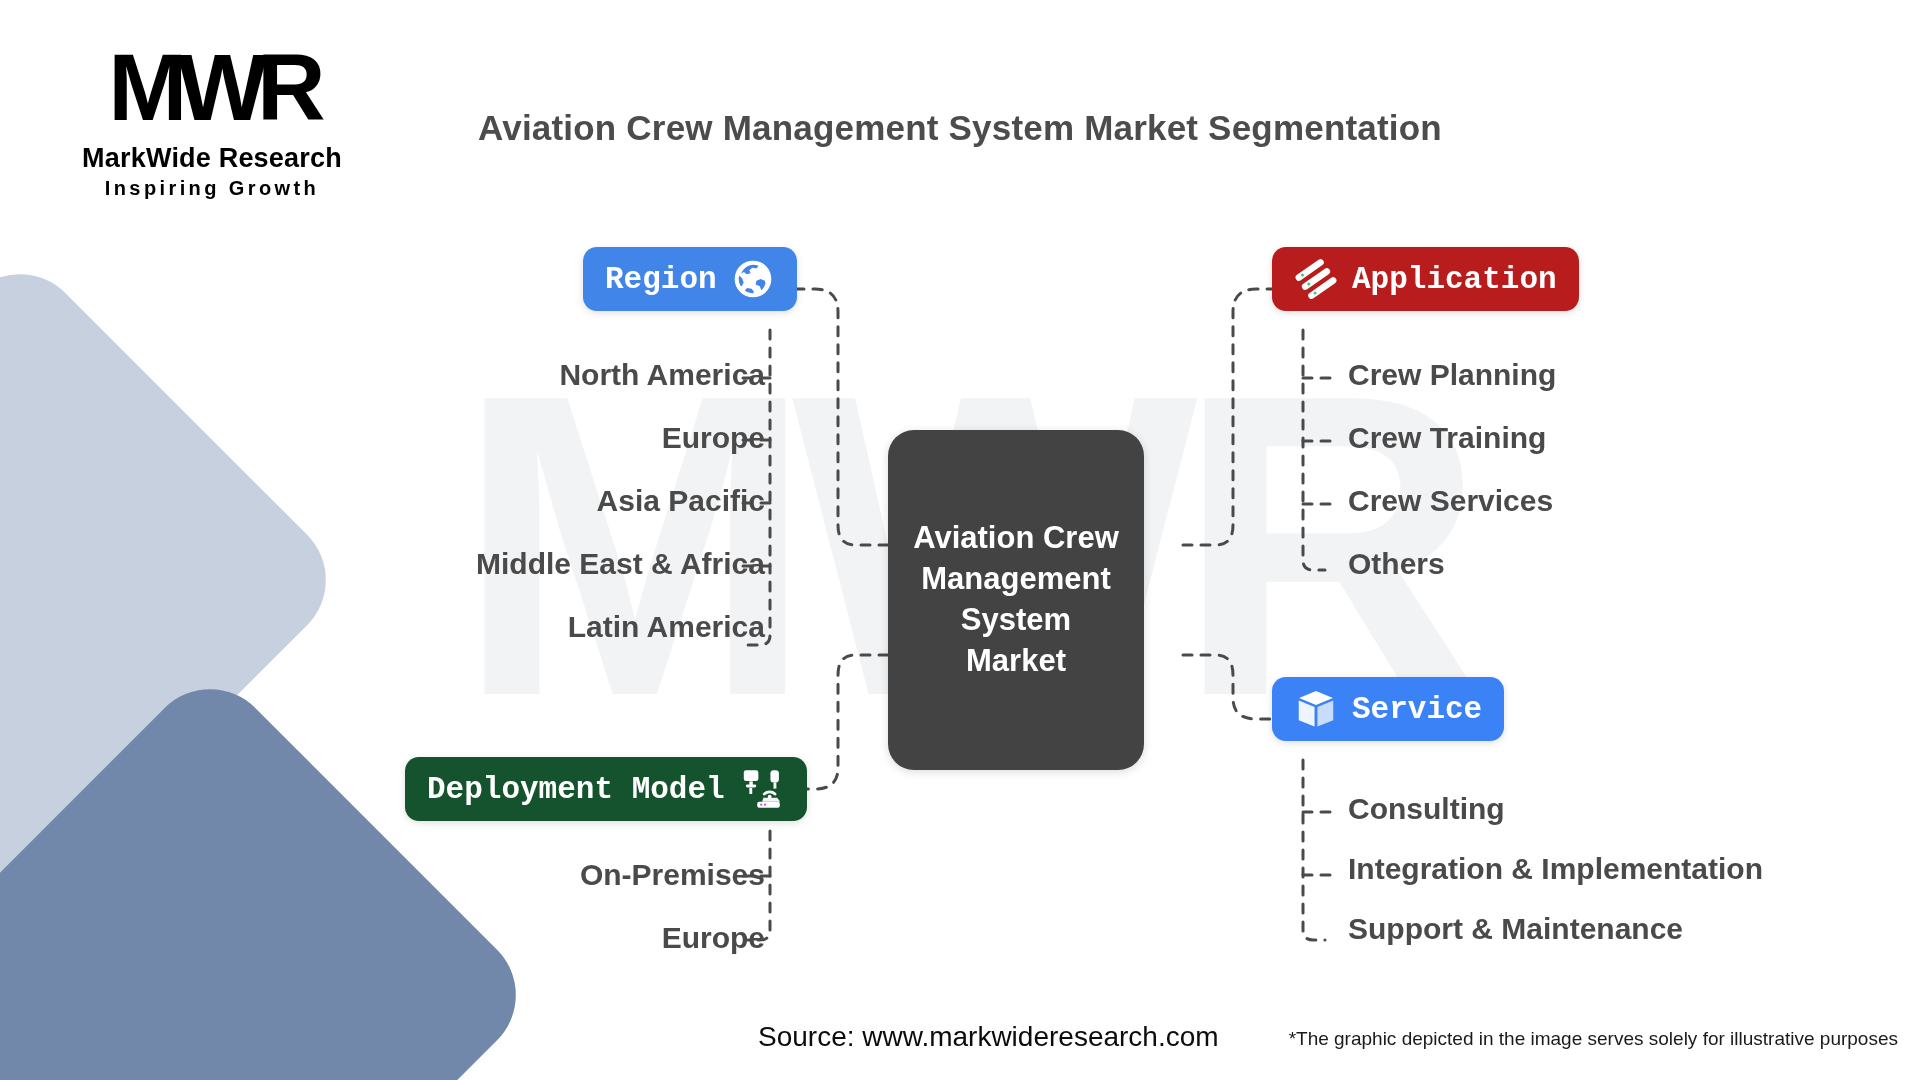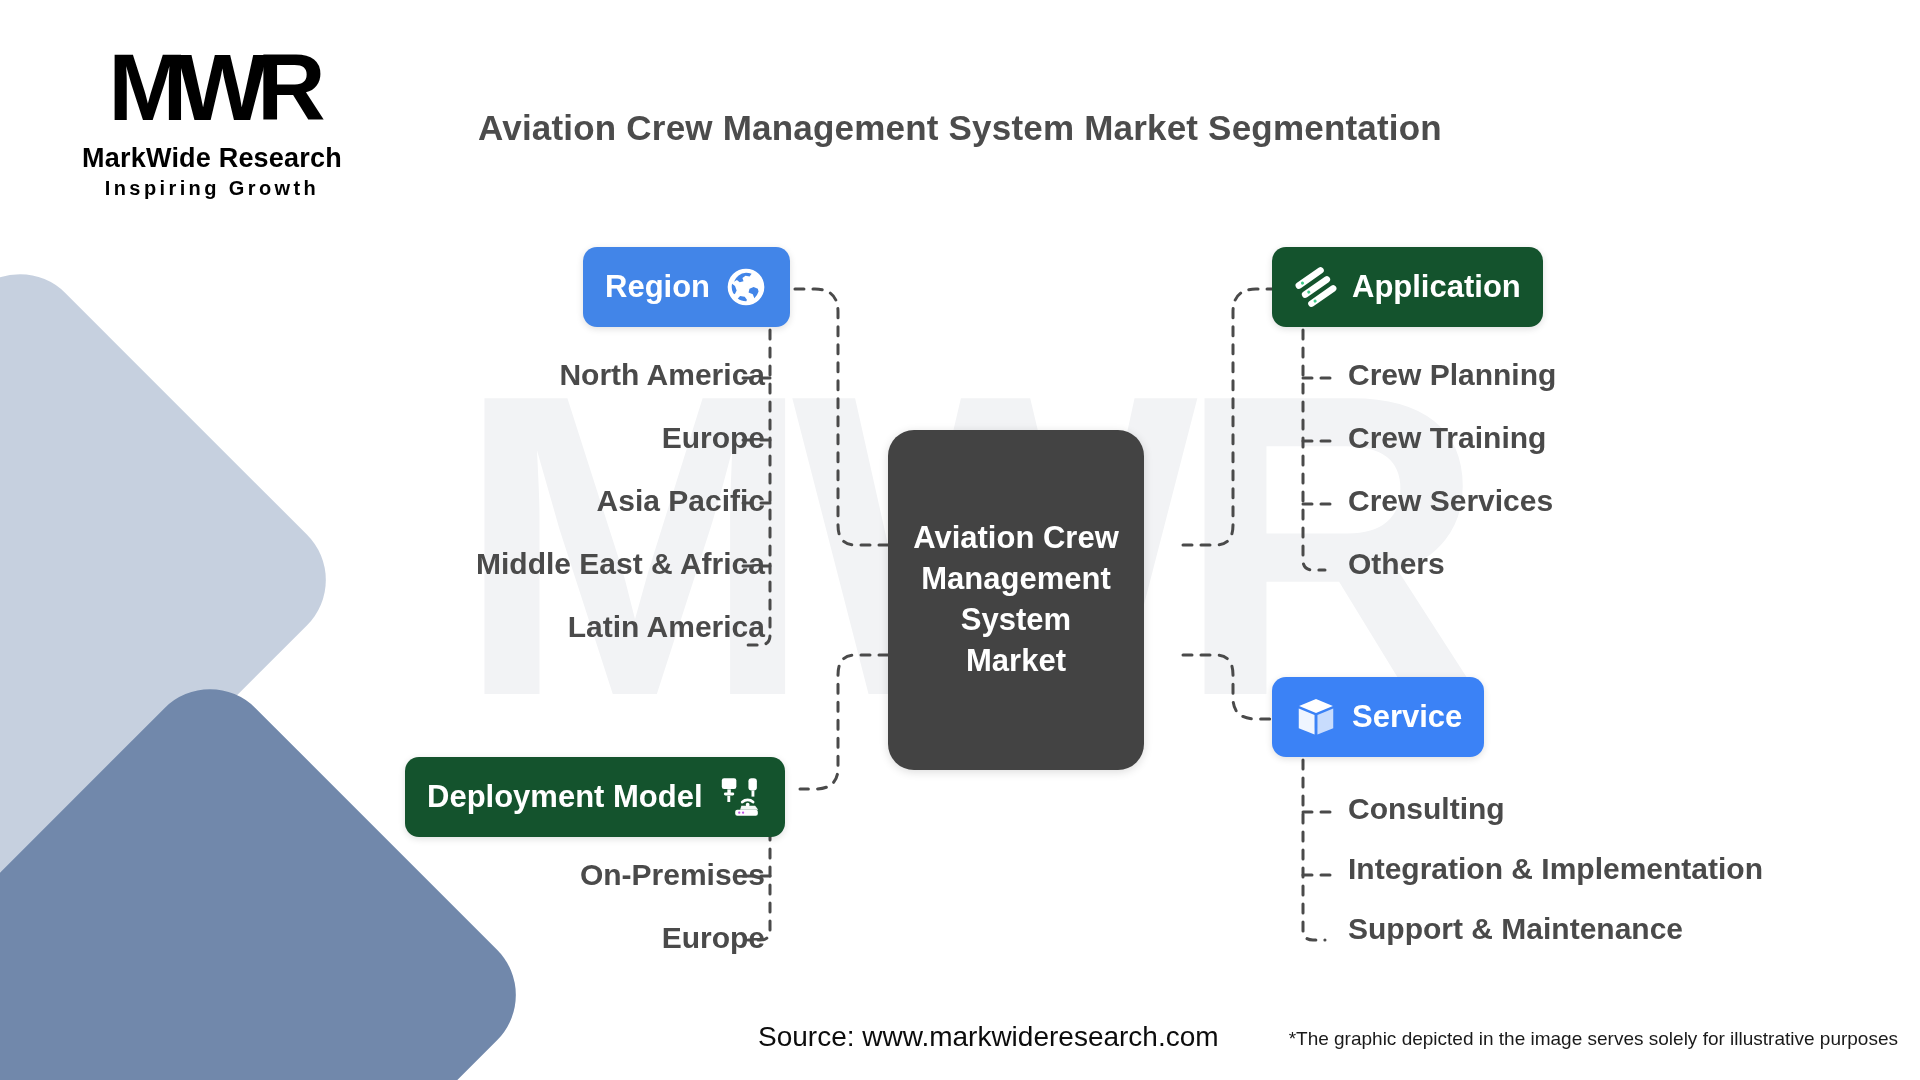--- a/index.html
+++ b/index.html
@@ -80,28 +80,29 @@
   }
   #center-label {
     color:#fff; font-size:31px; font-weight:700; line-height:1.32;
     padding:0 22px; white-space:pre-line;
   }
 
   
   .pill {
     position:absolute;
     display:flex; align-items:center; gap:14px;
-    height:80px; padding:0 22px;
+    height:64px; padding:0 22px;
     border-radius:14px;
     color:#fff; font-size:31px; font-weight:700;
     box-shadow:0 2px 7px rgba(0,0,0,.13);
     white-space:nowrap;
+    font-family:Liberation Mono, monospace;
   }
   #pill-region      { left:583px;  top:247px; background:#4285e8; }
-  #pill-application { left:1272px; top:247px; background:#14532d; }
+  #pill-application { left:1272px; top:247px; background:#b91c1c; }
   #pill-service     { left:1272px; top:677px; background:#3b82f6; }
   #pill-deployment  { left:405px;  top:757px; background:#14532d;justify-content:flex-end; }
 
   .pill-icon { display:flex; align-items:center; justify-content:center; flex:0 0 auto; }
 
   
   .leaf-list { position:absolute; display:flex; flex-direction:column; }
   .leaf {
     font-size:30px; color:#4a4a4a; line-height:1;
     white-space:nowrap;

